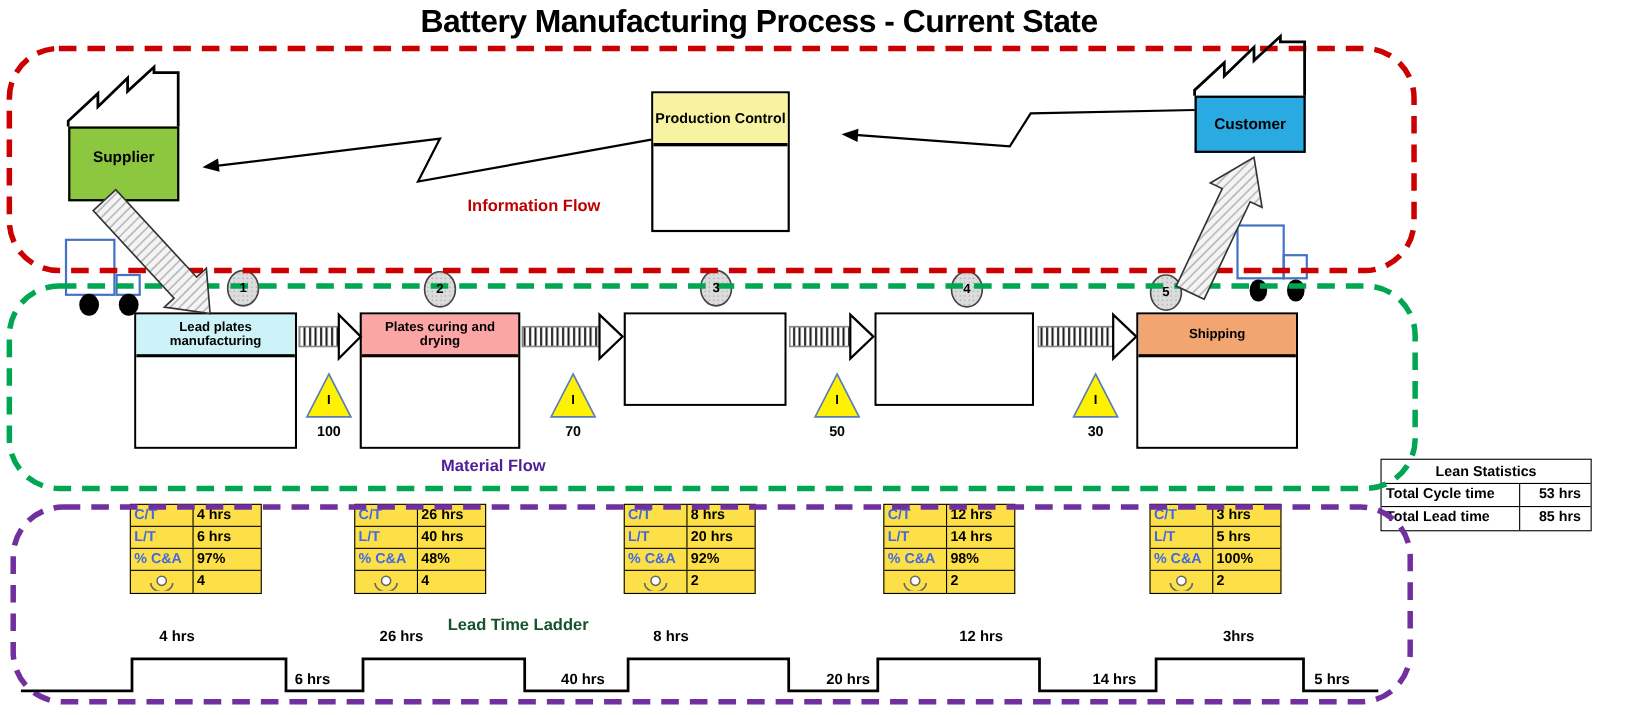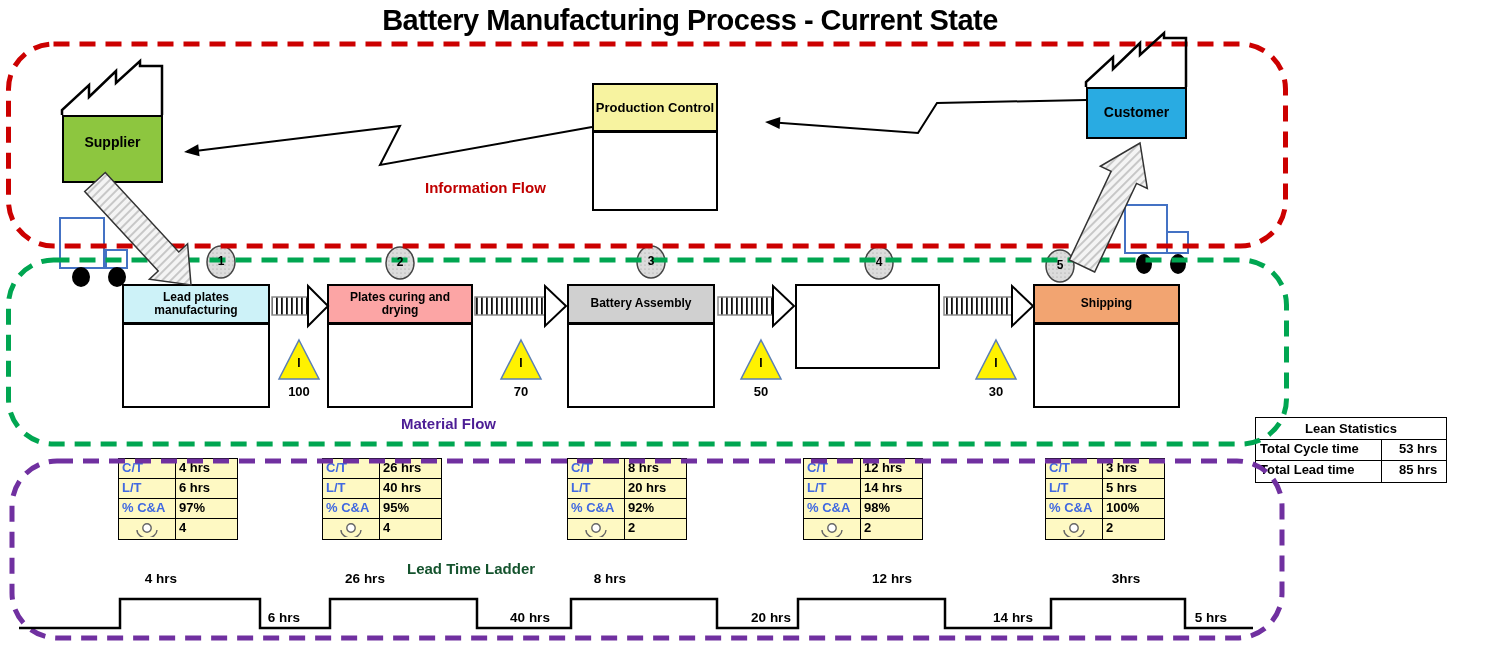--- a/index.html
+++ b/index.html
@@ -15,21 +15,21 @@
   #ladder-label{left:407px;top:560px;width:165px;color:#14532d;}
   .entity{border:2.5px solid #000;text-align:center;font-size:14px;box-sizing:border-box;}
   #supplier-box{left:62px;top:115px;width:101px;height:68px;line-height:50px;}
   #customer-box{left:1086px;top:87px;width:101px;height:52px;line-height:46px;}
   #pc-box{left:592px;top:83px;width:126px;height:128px;border:2.5px solid #000;box-sizing:border-box;}
   #pc-header{height:45px;line-height:45px;text-align:center;font-size:13px;border-bottom:3px solid #000;}
   .process{border:2.5px solid #000;box-sizing:border-box;background:#fff;}
   .process .phead{height:39px;border-bottom:3px solid #000;display:flex;align-items:center;
                   justify-content:center;text-align:center;font-size:12px;line-height:1.12;padding:0 3px;box-sizing:border-box;}
   .process .pbody{height:81px;background:#fff;}
-  .vsm-table{width:120px;border:1.5px solid #000;box-sizing:border-box;background:#fef9c3;font-size:13px;}
+  .vsm-table{width:120px;border:1.5px solid #000;box-sizing:border-box;background:#fde047;font-size:13px;}
   .vsm-row{display:flex;height:20px;border-bottom:1.5px solid #000;box-sizing:border-box;}
   .vsm-row:last-child{border-bottom:none;}
   .vsm-cell{box-sizing:border-box;padding:1px 0 0 3px;overflow:hidden;white-space:nowrap;}
   .vsm-lbl{width:57px;border-right:1.5px solid #000;color:#4169E1;}
   .vsm-val{flex:1;}
   .op-cell{display:flex;align-items:center;justify-content:center;padding:0;}
   #lean-table{left:1255px;top:417px;width:192px;border:1.5px solid #000;box-sizing:border-box;background:#fff;font-size:13px;}
   #lean-title{height:21px;line-height:21px;text-align:center;border-bottom:1.5px solid #000;}
   .lean-row{display:flex;height:21px;border-bottom:1.5px solid #000;box-sizing:border-box;}
   .lean-row:last-child{border-bottom:none;}
@@ -59,21 +59,20 @@
 
   <div class="abs process" style="left:122px;top:284px;width:148px;">
     <div class="phead" style="background: rgb(205, 242, 248);">Lead plates manufacturing</div>
     <div class="pbody"></div>
   </div>
   <div class="abs process" style="left:327px;top:284px;width:146px;">
     <div class="phead" style="background: #fca5a5;">Plates curing and drying</div>
     <div class="pbody"></div>
   </div>
   <div class="abs process" style="left:567px;top:284px;width:148px;">
-    <div class="phead" style="background: rgb(208, 208, 208);">Battery Assembly</div>
     <div class="pbody"></div>
   </div>
   <div class="abs process" style="left:795px;top:284px;width:145px;">
     <div class="pbody"></div>
   </div>
   <div class="abs process" style="left:1033px;top:284px;width:147px;">
     <div class="phead" style="background: rgb(242, 164, 113);">Shipping</div>
     <div class="pbody"></div>
   </div>
 
@@ -104,21 +103,21 @@
     <div class="vsm-row">
         <div class="vsm-cell vsm-lbl">C/T</div>
         <div class="vsm-cell vsm-val">26 hrs</div>
       </div>
     <div class="vsm-row">
         <div class="vsm-cell vsm-lbl">L/T</div>
         <div class="vsm-cell vsm-val">40 hrs</div>
       </div>
     <div class="vsm-row">
         <div class="vsm-cell vsm-lbl">% C&amp;A</div>
-        <div class="vsm-cell vsm-val">95%</div>
+        <div class="vsm-cell vsm-val">48%</div>
       </div>
     <div class="vsm-row">
         <div class="vsm-cell vsm-lbl op-cell">
           <svg width="30" height="16" viewBox="-12 -8 24 16">
             <path d="M-10,1 A10,8 0 0 0 10,1" stroke="#666" stroke-width="1.4" fill="none"></path>
             <circle cx="0" cy="-1" r="4.2" stroke="#666" stroke-width="1.4" fill="#fff"></circle>
           </svg>
         </div>
         <div class="vsm-cell vsm-val">4</div>
       </div>

